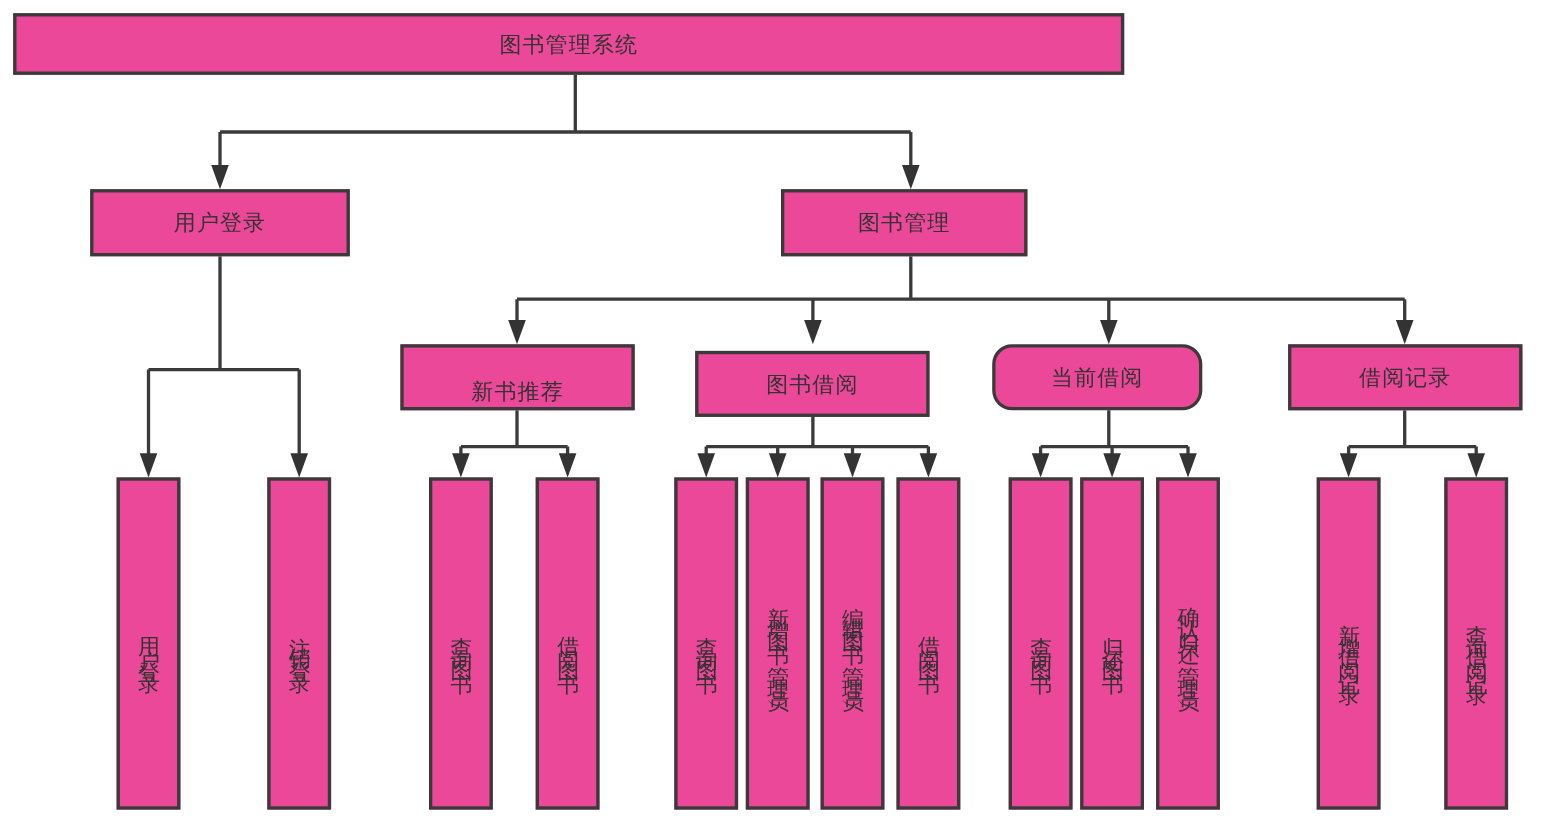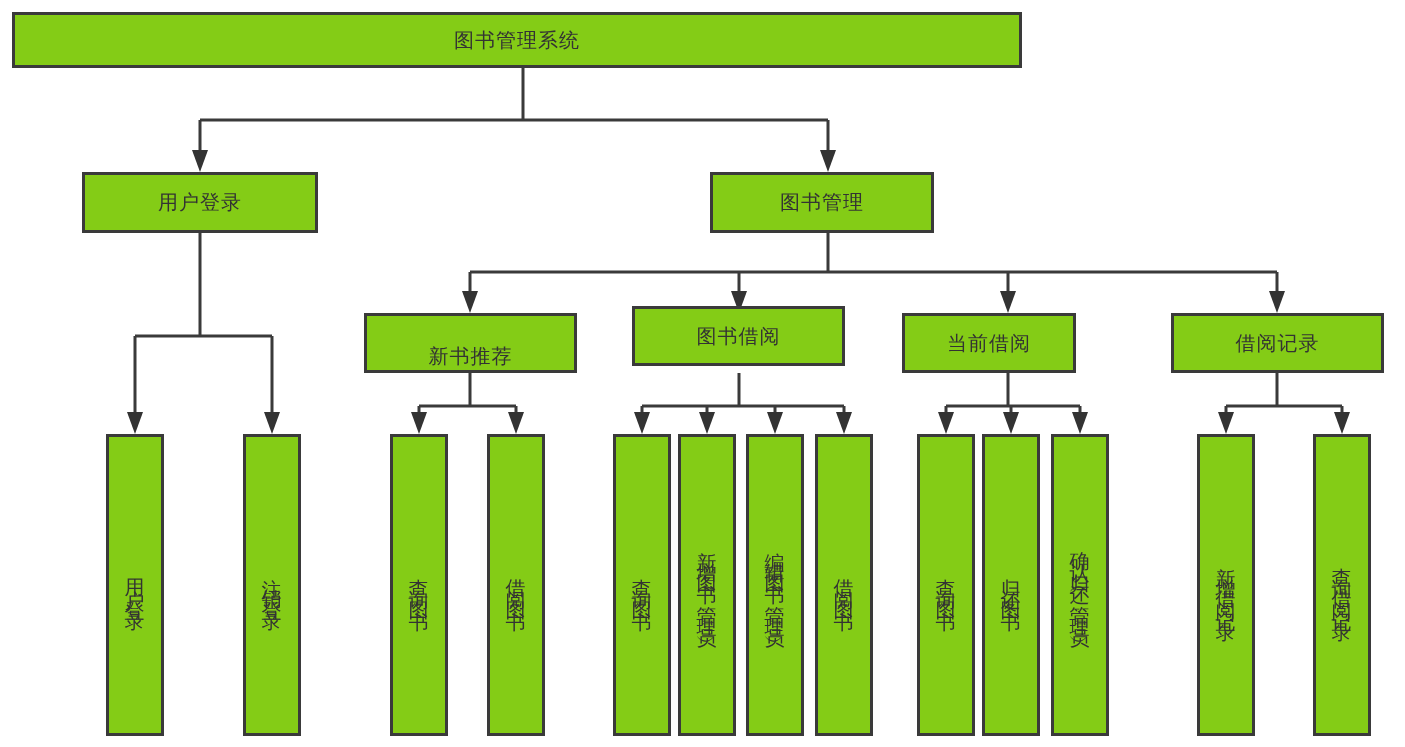--- a/index.html
+++ b/index.html
@@ -12,21 +12,21 @@
     overflow: hidden;
   }
   #connectors {
     position: absolute;
     left: 0; top: 0;
     width: 1405px; height: 747px;
   }
   .node {
     position: absolute;
     box-sizing: border-box;
-    background: #84cc16;
+    background: #ec4899;
     border: 3px solid #3a3a3a;
     display: flex;
     align-items: center;
     justify-content: center;
     color: #333333;
   }
   .hnode { font-size: 20px; letter-spacing: 1px; }
   .leaf span {
     writing-mode: vertical-rl;
     text-orientation: mixed;
@@ -110,24 +110,24 @@
   <div class="node hnode" style="left:82px; top:172px; width:236px; height:61px;">
     <span>用户登录</span>
   </div>
   <div class="node hnode" style="left:710px; top:172px; width:224px; height:61px;">
     <span>图书管理</span>
   </div>
 
   <div class="node hnode" style="left:364px; top:313px; width:213px; height:60px;align-items:flex-end;">
     <span>新书推荐</span>
   </div>
-  <div class="node hnode" style="left:632px; top:306px; width:213px; height:60px;">
+  <div class="node hnode" style="left:632px; top:319px; width:213px; height:60px;">
     <span>图书借阅</span>
   </div>
-  <div class="node hnode" style="left:902px; top:313px; width:174px; height:60px;">
+  <div class="node hnode" style="left:902px; top:313px; width:191px; height:60px;border-radius:18px;">
     <span>当前借阅</span>
   </div>
   <div class="node hnode" style="left:1171px; top:313px; width:213px; height:60px;">
     <span>借阅记录</span>
   </div>
 
   <div class="node leaf" style="left:106px; top:434px; width:58px; height:302px;">
     <span>用户登录</span>
   </div>
   <div class="node leaf" style="left:243px; top:434px; width:58px; height:302px;">

